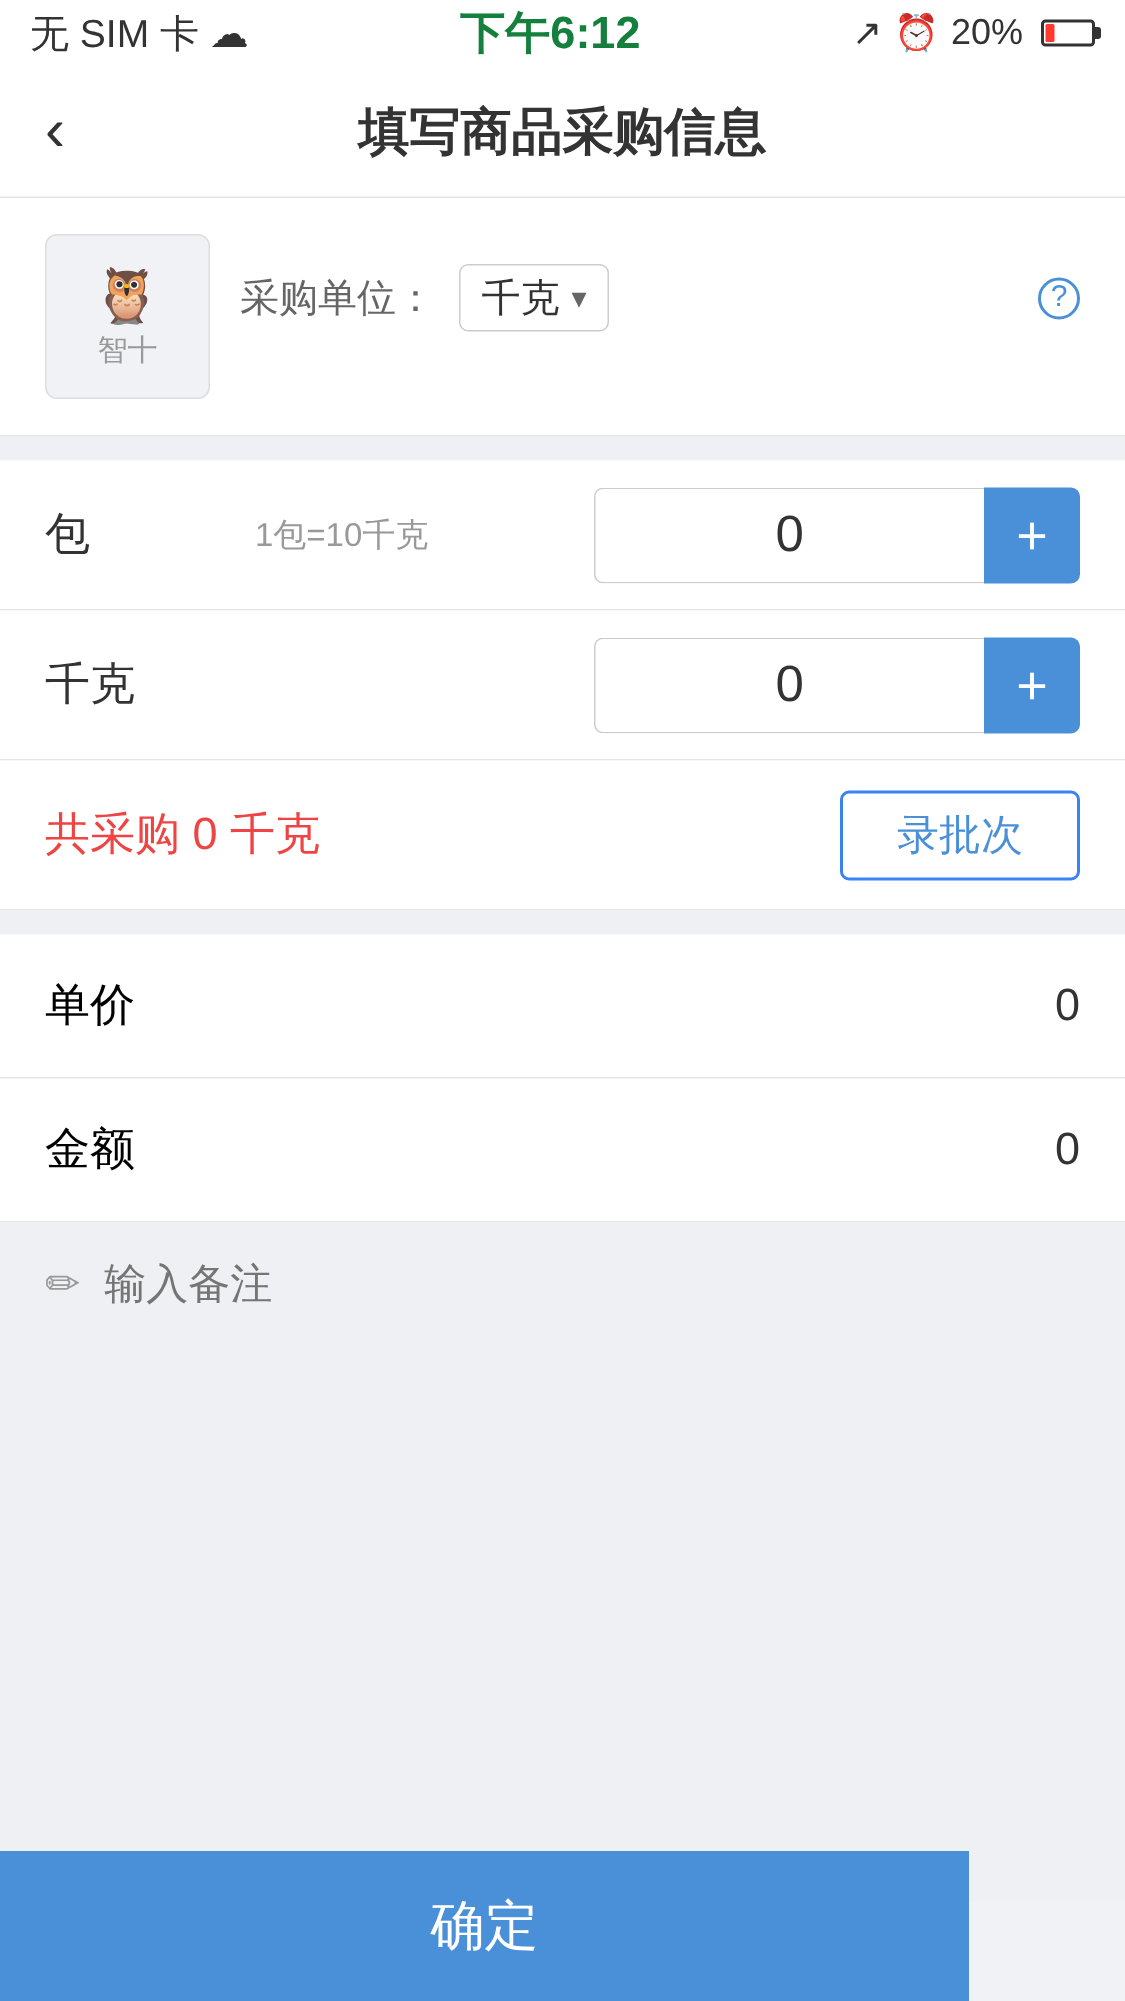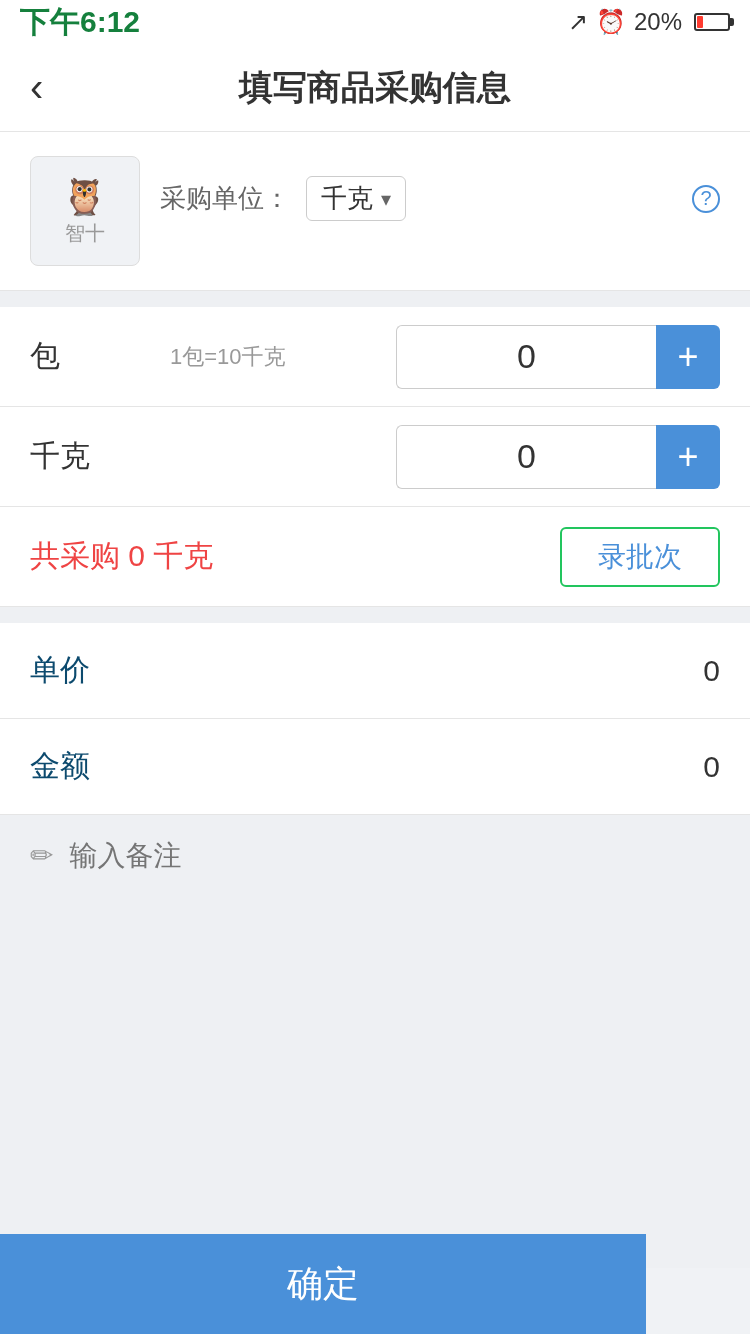--- a/index.html
+++ b/index.html
@@ -270,21 +270,21 @@
       border-bottom: 1px solid #e5e5e5;
     }
     .total-label {
       font-size: 30px;
       color: #ef4444;
     }
     .record-btn {
       margin-left: auto;
       width: 160px;
       height: 60px;
-      border: 2px solid #22c55e;
+      border: 2px solid #3b82f6;
       border-radius: 6px;
       background: #fff;
       color: #4a90d9;
       font-size: 28px;
       display: flex;
       align-items: center;
       justify-content: center;
       cursor: pointer;
     }
 
@@ -295,21 +295,21 @@
     }
     .price-row {
       display: flex;
       align-items: center;
       padding: 0 30px;
       height: 96px;
       border-bottom: 1px solid #e5e5e5;
     }
     .price-label {
       font-size: 30px;
-      color: #0c4a6e;
+      color: #000000;
     }
     .price-value {
       margin-left: auto;
       font-size: 30px;
       color: #333;
     }
 
     
     .remark-section {
       background: #eef0f3;
@@ -346,20 +346,21 @@
       display: flex;
       align-items: center;
       justify-content: center;
       cursor: pointer;
     }
   </style>
 </head>
 <body>
 
 <div class="status-bar">
+  <span class="status-left">无 SIM 卡 ☁</span>
   <span class="status-center">下午6:12</span>
   <div class="status-right">
     <span>↗</span>
     <span>⏰</span>
     <span>20%</span>
     <span class="battery">
       <span class="battery-icon">
         <span class="battery-fill"></span>
       </span>
     </span>

